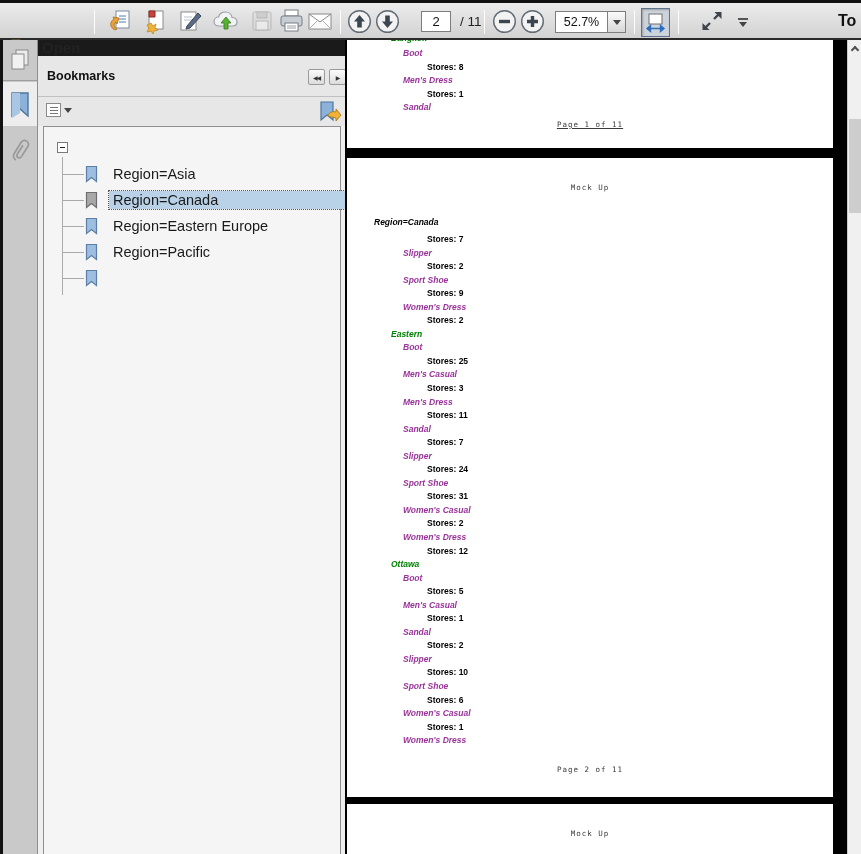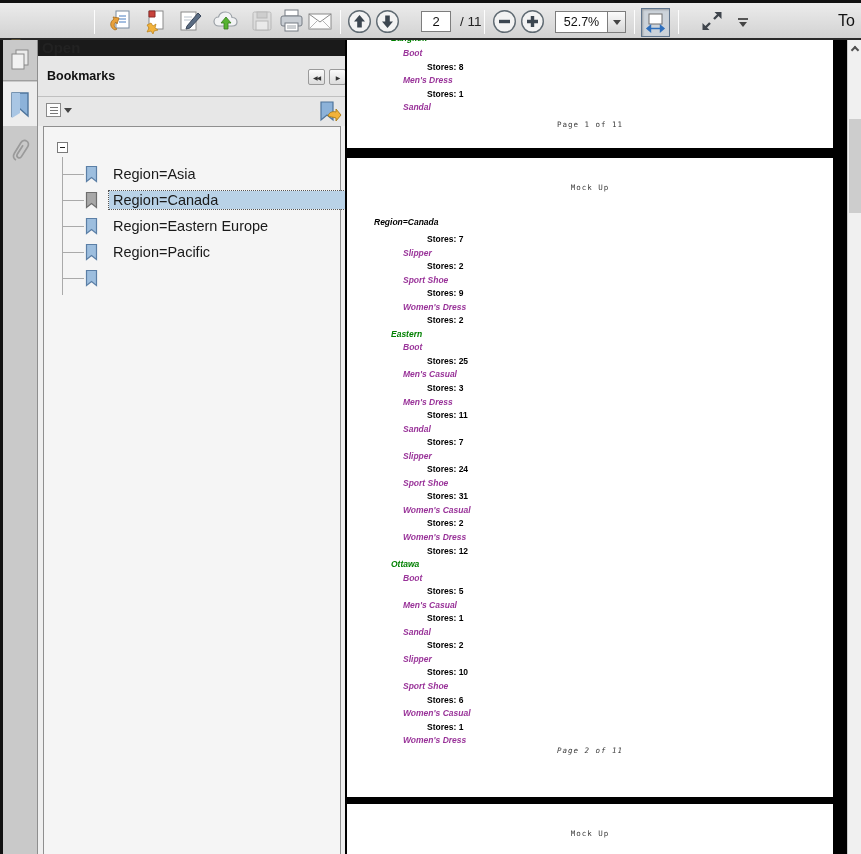--- a/index.html
+++ b/index.html
@@ -22,21 +22,21 @@
   #zoom-box{position:absolute;left:555px;top:8px;width:52px;height:22px;background:#fff;
             border:1px solid #7d7d7d;border-right:none;display:flex;align-items:center;justify-content:center;
             font-size:12.5px;color:#111;}
   #zoom-dd{position:absolute;left:607px;top:8px;width:19px;height:22px;border:1px solid #7d7d7d;
            background:linear-gradient(#fbfbfb,#d7d7d7);display:flex;align-items:center;justify-content:center;}
   .chev-down{width:0;height:0;border-left:4px solid transparent;border-right:4px solid transparent;border-top:5px solid #444;}
   #fit-width-btn{left:641px;top:5px;width:29px;height:29px;background:#ccd3da;border:1px solid #5f748c;
                  box-shadow:inset 1px 1px 2px rgba(0,0,0,.25);}
   #more-tools{left:736px;top:12px;width:14px;height:14px;flex-direction:column;gap:2px;}
   #more-tools .bar{width:10px;height:2px;background:#555;}
-  #tools-label{left:838px;top:9px;font-weight:normal;font-size:16px;color:#111;}
+  #tools-label{left:838px;top:9px;font-weight:bold;font-size:16px;color:#111;}
 
   
   #left-rail{position:absolute;left:0;top:40px;width:38px;height:814px;background:#c9c9c9;
              border-left:3px solid #111;border-right:1px solid #8e8e8e;}
   .rail-item{position:absolute;left:0;width:34px;display:flex;align-items:center;justify-content:center;}
   #rail-pages{top:0;height:41px;border-bottom:1px solid #9e9e9e;}
   #rail-bookmarks{top:42px;height:44px;background:#ededed;}
   #rail-attach{top:88px;height:44px;}
 
   
@@ -311,21 +311,21 @@
   <div id="viewport">
       <div class="page" style="top: 0px; height: 108px;">
         <div class="clip-frag">
           <span>Bangkok</span>
         </div>
         <div class="doc-line product" style="top: 8px;">Boot</div>
         <div class="doc-line stores" style="top: 21.545px;">Stores: 8</div>
         <div class="doc-line product" style="top: 35.09px;">Men's Dress</div>
         <div class="doc-line stores" style="top: 48.635px;">Stores: 1</div>
         <div class="doc-line product" style="top: 62.18px;">Sandal</div>
-        <div class="doc-mono" style="top: 80px;">Page 1 of 11</div>
+        <div class="doc-mono" style="top: 80px; text-decoration: underline;">Page 1 of 11</div>
       </div>
       <div class="page" style="top: 118px; height: 639px;">
         <div class="doc-mono" style="top: 25px;">Mock Up</div>
         <div class="doc-line region" style="top: 59px;">Region=Canada</div>
         <div class="doc-line stores" style="top: 76px;">Stores: 7</div>
         <div class="doc-line product" style="top: 89.545px;">Slipper</div>
         <div class="doc-line stores" style="top: 103.09px;">Stores: 2</div>
         <div class="doc-line product" style="top: 116.635px;">Sport Shoe</div>
         <div class="doc-line stores" style="top: 130.18px;">Stores: 9</div>
         <div class="doc-line product" style="top: 143.725px;">Women's Dress</div>
@@ -354,21 +354,21 @@
         <div class="doc-line stores" style="top: 455.26px;">Stores: 1</div>
         <div class="doc-line product" style="top: 468.805px;">Sandal</div>
         <div class="doc-line stores" style="top: 482.35px;">Stores: 2</div>
         <div class="doc-line product" style="top: 495.895px;">Slipper</div>
         <div class="doc-line stores" style="top: 509.44px;">Stores: 10</div>
         <div class="doc-line product" style="top: 522.985px;">Sport Shoe</div>
         <div class="doc-line stores" style="top: 536.53px;">Stores: 6</div>
         <div class="doc-line product" style="top: 550.075px;">Women's Casual</div>
         <div class="doc-line stores" style="top: 563.62px;">Stores: 1</div>
         <div class="doc-line product" style="top: 577.165px;">Women's Dress</div>
-        <div class="doc-mono" style="top: 588px; font-style: italic;">Page 2 of 11</div>
+        <div class="doc-mono" style="top: 607px;">Page 2 of 11</div>
       </div>
       <div class="page" style="top: 764px; height: 90px;">
         <div class="doc-mono" style="top: 25px;">Mock Up</div>
       </div>
     </div>
 
   <div id="scrollbar">
     <div id="sb-up">
         <span class="chev"></span>
       </div>

